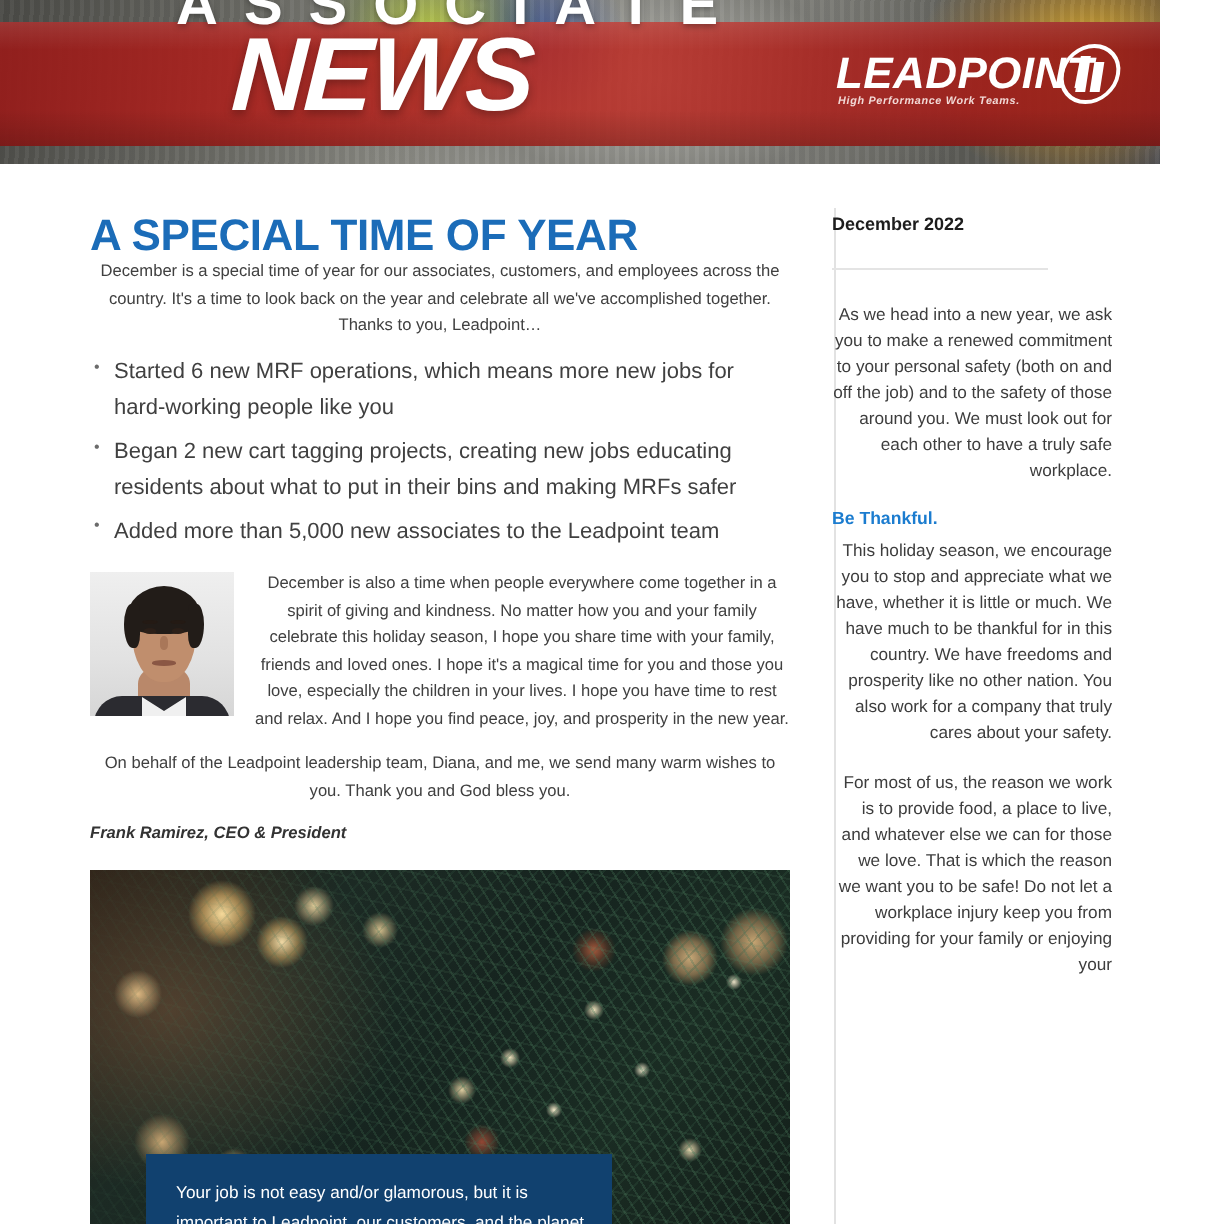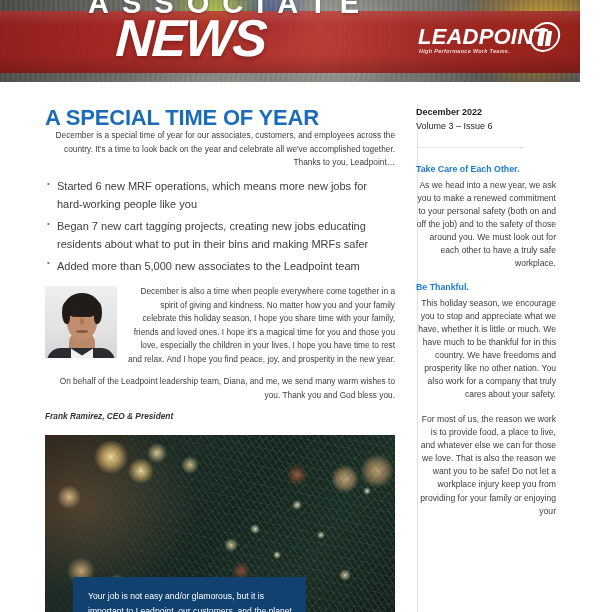--- a/index.html
+++ b/index.html
@@ -206,21 +206,21 @@
     letter-spacing: -.2px;
     line-height: 1.05;
     text-transform: uppercase;
   }
 
   .body-p {
     font-size: 8.3px;
     line-height: 1.62;
     color: #404040;
     margin-bottom: 9px;
-    text-align: right;
+    text-align: center;
   }
 
   ul.bullets {
     list-style: none;
     margin: 0 0 10px 0;
     padding: 0;
   }
   ul.bullets li {
     position: relative;
     padding-left: 12px;
@@ -412,21 +412,21 @@
     <div class="divider-vert"></div>
 
     <div class="col-main">
 
       <div class="headline">A SPECIAL TIME OF YEAR</div>
 
       <div class="body-p">December is a special time of year for our associates, customers, and employees across the country. It's a time to look back on the year and celebrate all we've accomplished together. Thanks to you, Leadpoint…</div>
 
       <ul class="bullets">
         <li>Started 6 new MRF operations, which means more new jobs for hard-working people like you</li>
-        <li>Began 7 new cart tagging projects, creating new jobs educating residents about what to put in their bins and making MRFs safer</li>
+        <li>Began 2 new cart tagging projects, creating new jobs educating residents about what to put in their bins and making MRFs safer</li>
         <li>Added more than 5,000 new associates to the Leadpoint team</li>
       </ul>
 
       <div class="float-wrap">
         <div class="portrait">
           <div class="bg"></div>
           <div class="neck"></div>
           <div class="shld"></div>
           <div class="coll"></div>
           <div class="face"></div>
@@ -454,35 +454,33 @@
           <div class="quote-text">Your job is not easy and/or glamorous, but it is important to Leadpoint, our customers, and the planet we leave for our children. We appreciate the work you do and your efforts to stay safe. Thank you and Merry Christmas.</div>
         </div>
       </div>
 
     </div>
 
     <div class="col-side">
 
       <div class="side-date">December 2022</div>
 
-      <div class="side-volume">Volume 3 – Issue 6</div>
 
       <div class="side-rule"></div>
 
 
       <div>
-        <div class="side-subhead">Take Care of Each Other.</div>
         <div class="side-p">As we head into a new year, we ask you to make a renewed commitment to your personal safety (both on and off the job) and to the safety of those around you. We must look out for each other to have a truly safe workplace.</div>
       </div>
 
       <div>
         <div class="side-subhead">Be Thankful.</div>
         <div class="side-p">This holiday season, we encourage you to stop and appreciate what we have, whether it is little or much. We have much to be thankful for in this country. We have freedoms and prosperity like no other nation. You also work for a company that truly cares about your safety.</div>
       </div>
 
       <div>
-        <div class="side-p">For most of us, the reason we work is to provide food, a place to live, and whatever else we can for those we love. That is also the reason we want you to be safe! Do not let a workplace injury keep you from providing for your family or enjoying your</div>
+        <div class="side-p">For most of us, the reason we work is to provide food, a place to live, and whatever else we can for those we love. That is which the reason we want you to be safe! Do not let a workplace injury keep you from providing for your family or enjoying your</div>
       </div>
 
     </div>
 
   </div>
 </div>
 
 </body></html>

